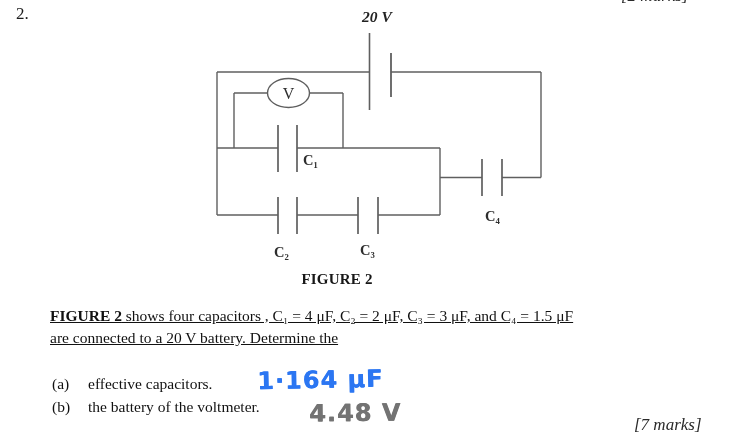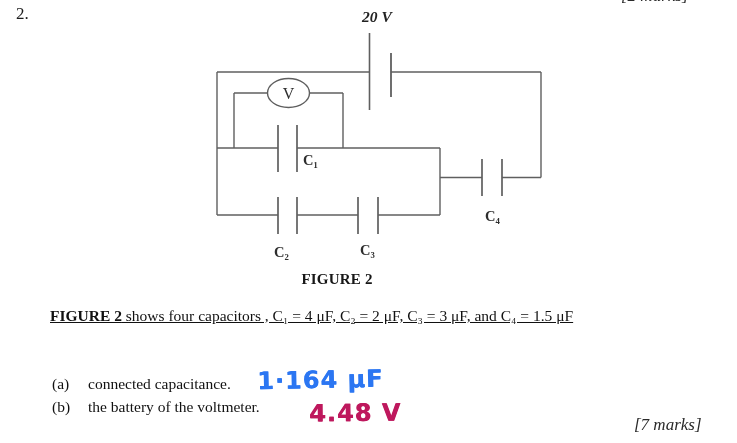--- a/index.html
+++ b/index.html
@@ -118,29 +118,30 @@
     <text x="303" y="165" class="cap-label">C₁</text>
     <text x="274" y="257" class="cap-label">C₂</text>
     <text x="360" y="255" class="cap-label">C₃</text>
     <text x="485" y="221" class="cap-label">C₄</text>
   </svg>
 
   <div class="abs" id="figure-caption">FIGURE 2</div>
 
   <div class="abs" id="problem-intro">
     <b>FIGURE 2</b><span> shows four capacitors , C₁ = 4 μF, C₂ = 2 μF, C₃ = 3 μF, and C₄ = 1.5 μF</span><br>
+    <span>are connected to a 20 V battery. Determine the</span>
   </div>
 
   <div class="abs q-item" id="item-a">
     <span class="q-label">(a)</span>
-    <span>connected capacitance.</span>
+    <span>effective capacitors.</span>
   </div>
   <div class="abs q-item" id="item-b">
     <span class="q-label">(b)</span>
     <span>the battery of the voltmeter.</span>
   </div>
 
   <div class="abs handwriting" id="answer-a" style="color: rgb(43, 118, 242);">1·164 μF</div>
-  <div class="abs handwriting" id="answer-b" style="color: #be185d;">4.48 V</div>
+  <div class="abs handwriting" id="answer-b" style="color: #737373;">4.48 V</div>
 
   <div class="abs" id="bottom-marks">[7 marks]</div>
 
 </div>
 
 </body></html>

